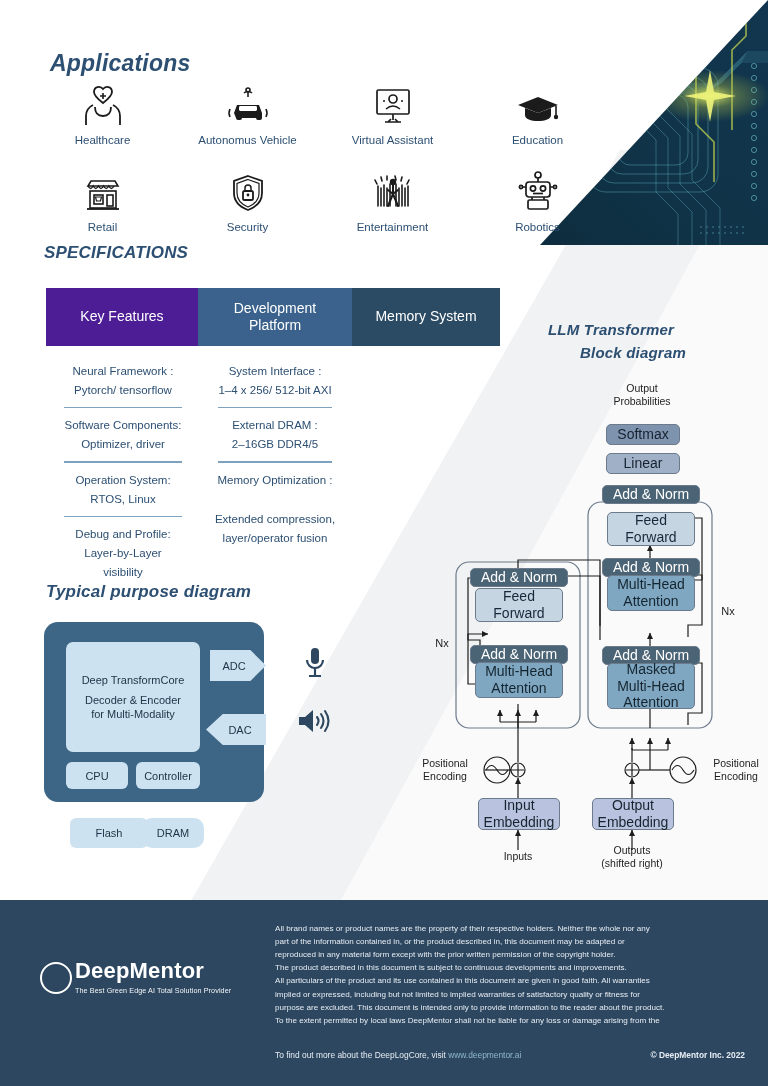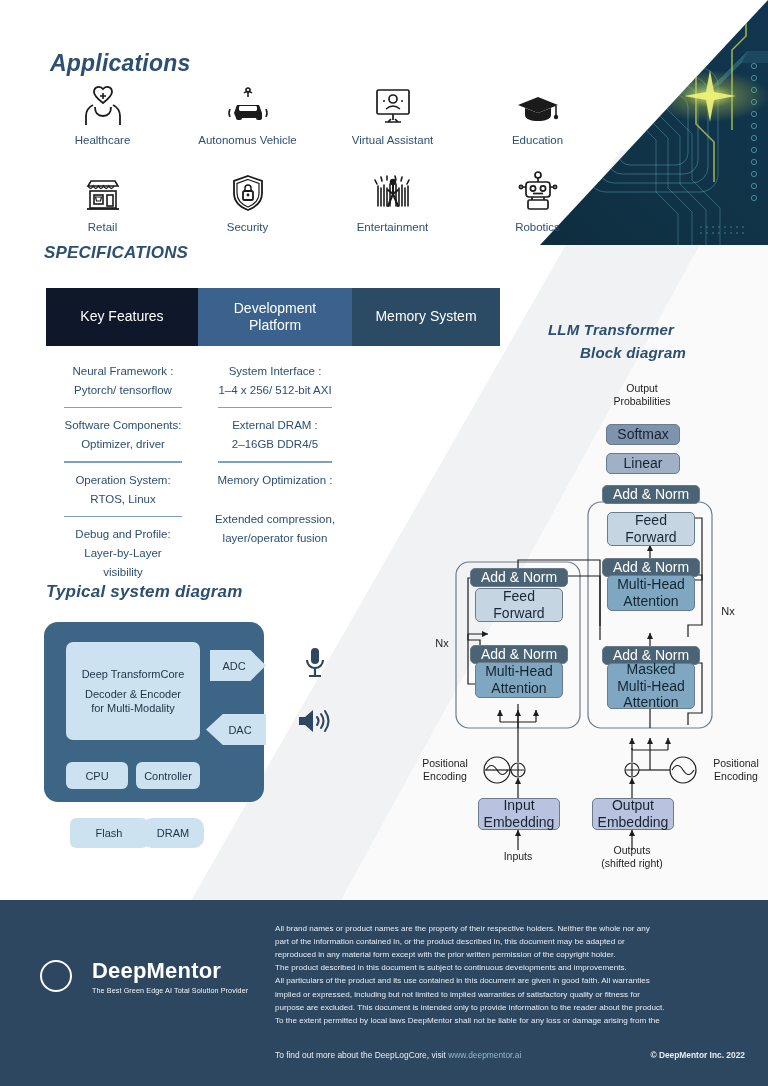--- a/index.html
+++ b/index.html
@@ -40,39 +40,39 @@
   .app-ico svg{display:block;}
   .app-lbl{font-size:11.5px;color:#2c4f72;margin-top:7px;white-space:nowrap;}
   .row2{margin-top:16px;}
 
   
   .spec-head{position:absolute;left:46px;top:288px;display:flex;z-index:5;}
   .spec-head .cell{
     color:#fff;display:flex;align-items:center;justify-content:center;
     font-size:14px;text-align:center;height:58px;line-height:1.22;
   }
-  .sh0{width:152px;background:#0f172a;}
+  .sh0{width:152px;background:#4c1d95;}
   .sh1{width:154px;background:#3a628c;}
   .sh2{width:148px;background:#2b4a63;}
 
   .spec-cols{position:absolute;left:46px;top:358px;display:flex;z-index:5;}
   .spec-col{width:152px;}
   .spec-col.c1{width:154px;}
   .spec-col.c2{width:150px;}
   .spec-item{text-align:center;font-size:11.5px;color:#2c4f72;line-height:1.65;padding:4px 6px 0;}
   .spec-sep{height:1.5px;background:#7ea1bd;width:76%;margin:7px auto 4px;}
   .nosep{background:transparent;height:5px;}
 
   
   .sys{position:absolute;left:44px;top:622px;z-index:5;}
   .soc{
     width:220px;height:180px;background:#3d6585;border-radius:14px;position:relative;
   }
   .core{
-    position:absolute;left:22px;top:20px;width:134px;height:98px;background:#cde2f0;border-radius:7px;
+    position:absolute;left:22px;top:20px;width:134px;height:110px;background:#cde2f0;border-radius:7px;
     display:flex;flex-direction:column;align-items:center;justify-content:center;gap:6px;
     font-size:11px;color:#21364a;text-align:center;line-height:1.3;
   }
   .chipbox{
     background:#cde2f0;border-radius:6px;color:#21364a;font-size:11px;
     display:flex;align-items:center;justify-content:center;
   }
   .cpu{position:absolute;left:22px;top:140px;width:62px;height:27px;}
   .ctrl{position:absolute;left:92px;top:140px;width:64px;height:27px;}
   .adc{
@@ -102,21 +102,21 @@
   }
   .b-addnorm{background:#4b6475;color:#fff;}
   .b-ff{background:#c5d6e2;color:#18283a;}
   .b-mha{background:#7fa7c2;color:#15252f;}
   .b-emb{background:#b9c3e0;color:#15252f;}
   .b-softmax{background:#7e93ae;color:#17222f;}
   .b-linear{background:#9fb0c7;color:#17222f;}
 
   
   .footer{position:absolute;left:0;top:900px;width:768px;height:186px;background:#2d4760;z-index:6;}
-  .logo{position:absolute;left:40px;top:60px;display:flex;gap:20px;}
+  .logo{position:absolute;left:40px;top:60px;display:flex;align-items:center;gap:3px;}
   .logo-mark{width:28px;height:28px;border-radius:50%;border:2.6px solid #fff;position:relative;}
   .logo-mark:after{
     content:"";position:absolute;left:7px;top:7px;width:10px;height:10px;background:#fff;
     clip-path:polygon(100% 0,55% 45%,0 100%,45% 55%);
   }
   .logo-txt{color:#fff;}
   .logo-name{font-size:22px;font-weight:bold;letter-spacing:.2px;line-height:1;}
   .logo-tag{font-size:7.2px;letter-spacing:.1px;margin-top:4px;opacity:.95;}
   .legal{
     position:absolute;left:275px;top:22px;width:470px;color:#e7edf3;
@@ -400,21 +400,21 @@
       <div class="spec-item" style="white-space: pre-line;">External DRAM :
 2–16GB DDR4/5</div>
       <div class="spec-sep"></div>
       <div class="spec-item" style="white-space: pre-line;">Memory Optimization :</div>
       <div class="spec-sep nosep"></div>
       <div class="spec-item" style="white-space: pre-line;">Extended compression,
 layer/operator fusion</div>
     </div>
   </div>
 
-  <div class="section-title" id="sysdiag-title">Typical system diagram</div>
+  <div class="section-title" id="sysdiag-title">Typical purpose diagram</div>
 
   <div class="sys">
     <div class="soc">
       <div class="core">
         <div style="white-space: pre-line;">Deep TransformCore</div>
         <div style="white-space: pre-line;">Decoder &amp; Encoder
 for Multi-Modality</div>
       </div>
       <div class="chipbox cpu">CPU</div>
       <div class="chipbox ctrl">Controller</div>

